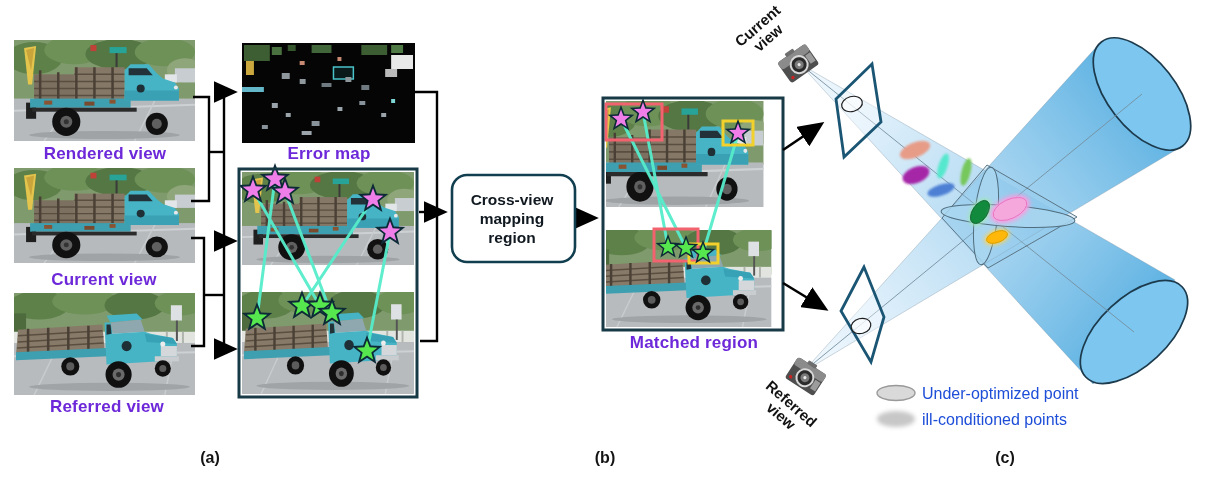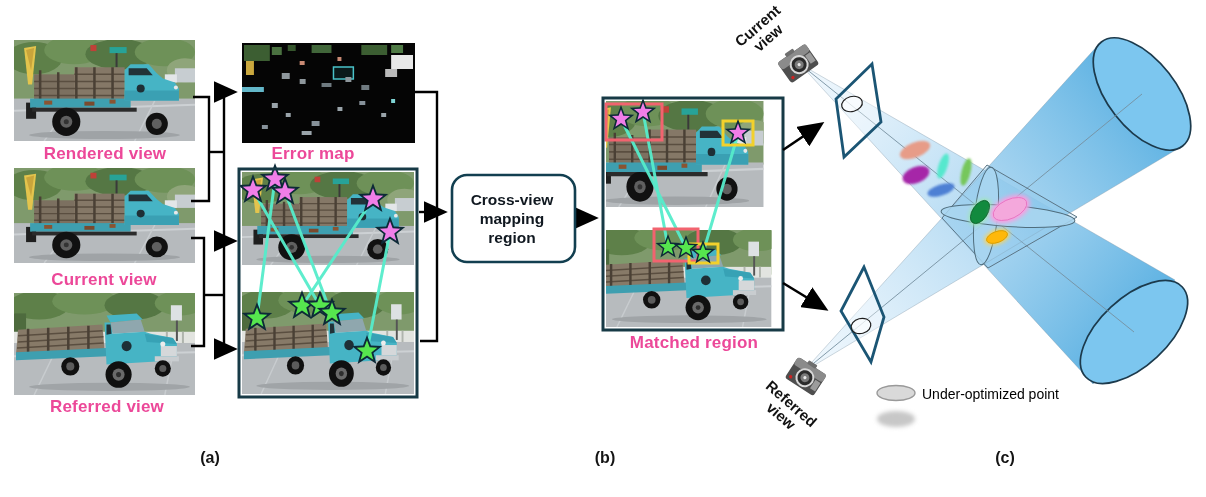--- a/index.html
+++ b/index.html
@@ -1,26 +1,26 @@
 <!DOCTYPE html>
 <html style="--match-line: #55ECCA; --star-pink: #F07EE8; --star-green: #56E64E; --region-box-red: #F2636F; --region-box-yellow: #F2D12C; --cone-blue: #58B0E2; --plane-outline: #1B5574; --panel-border: #173A46; --truck-teal: #48B6C6; --legend-gray: #D9D9D9;"><head>
 <meta charset="utf-8">
 <style>
   html,body{margin:0;padding:0;background:#fff;}
   .canvas{position:relative;width:1206px;height:497px;background:#fff;overflow:hidden;
           font-family:"Liberation Sans",sans-serif;}
   .art{position:absolute;left:0;top:0;}
   .lbl{position:absolute;transform:translate(-50%,-50%);font-weight:700;font-size:17px;
-       color:#ec4899;white-space:nowrap;letter-spacing:.2px;}
+       color:#6d28d9;white-space:nowrap;letter-spacing:.2px;}
   .tag{position:absolute;transform:translate(-50%,-50%);font-weight:700;font-size:16px;color:#141414;}
   .boxlbl{position:absolute;display:flex;flex-direction:column;align-items:center;justify-content:center;
           font-weight:700;font-size:15.5px;line-height:19px;color:#101820;text-align:center;}
   .camlbl{position:absolute;font-weight:700;font-size:15px;line-height:16px;text-align:center;
           width:78px;color:#111;}
-  .leglbl{position:absolute;font-size:14px;color:#000000;transform:translate(0,-50%);white-space:nowrap;}
+  .leglbl{position:absolute;font-size:16px;color:#1d4ed8;transform:translate(0,-50%);white-space:nowrap;}
   
   .c-matchline{stroke:var(--match-line,#55ECCA);}
   .star-pink{fill:var(--star-pink,#F07EE8);}
   .star-green{fill:var(--star-green,#56E64E);}
   .rbox-red{stroke:var(--region-box-red,#F2636F);}
   .rbox-yellow{stroke:var(--region-box-yellow,#F2D12C);}
   .panel-border{stroke:var(--panel-border,#173A46);}
   .plane{stroke:var(--plane-outline,#1B5574);}
 </style>
 </head>
@@ -349,33 +349,34 @@
     <use href="#cam" transform="translate(798,63) rotate(-35)"></use>
     <use href="#cam" transform="translate(806,376) rotate(33)"></use>
     <g>
       <ellipse cx="896" cy="393" rx="19" ry="7.5" fill="#D9D9D9" stroke="#999999" stroke-width="1.4"></ellipse>
       <ellipse cx="896" cy="419" rx="19" ry="8" fill="#C7C7C7" filter="url(#b2)"></ellipse>
     </g>
   </g>
 </svg>
 
 <div class="lbl" style="left:105px;top:154px;">Rendered view</div>
-<div class="lbl" style="left:313px;top:154px;">Error map</div>
+<div class="lbl" style="left:329px;top:154px;">Error map</div>
 <div class="lbl" style="left:104px;top:280px;">Current view</div>
 <div class="lbl" style="left:107px;top:407px;">Referred view</div>
 <div class="lbl" style="left:690px;top:343px;padding-left:8px;">Matched region</div>
 
 <div class="boxlbl" style="left:452px;top:175px;width:120px;height:87px;">
   <span>Cross-view</span>
   <span>mapping</span>
   <span>region</span>
 </div>
 
 <div class="camlbl" style="left:724px;top:16px;transform:rotate(-41deg);">Current view</div>
 <div class="camlbl" style="left:747px;top:394px;transform:rotate(41deg);">Referred view</div>
 
 <div class="leglbl" style="left:922px;top:394px;">Under-optimized point</div>
+<div class="leglbl" style="left:922px;top:420px;">ill-conditioned points</div>
 
 <div class="tag" style="left:210px;top:458px;">(a)</div>
 <div class="tag" style="left:605px;top:458px;">(b)</div>
 <div class="tag" style="left:1005px;top:458px;">(c)</div>
 
 </div>
 
 </body></html>

